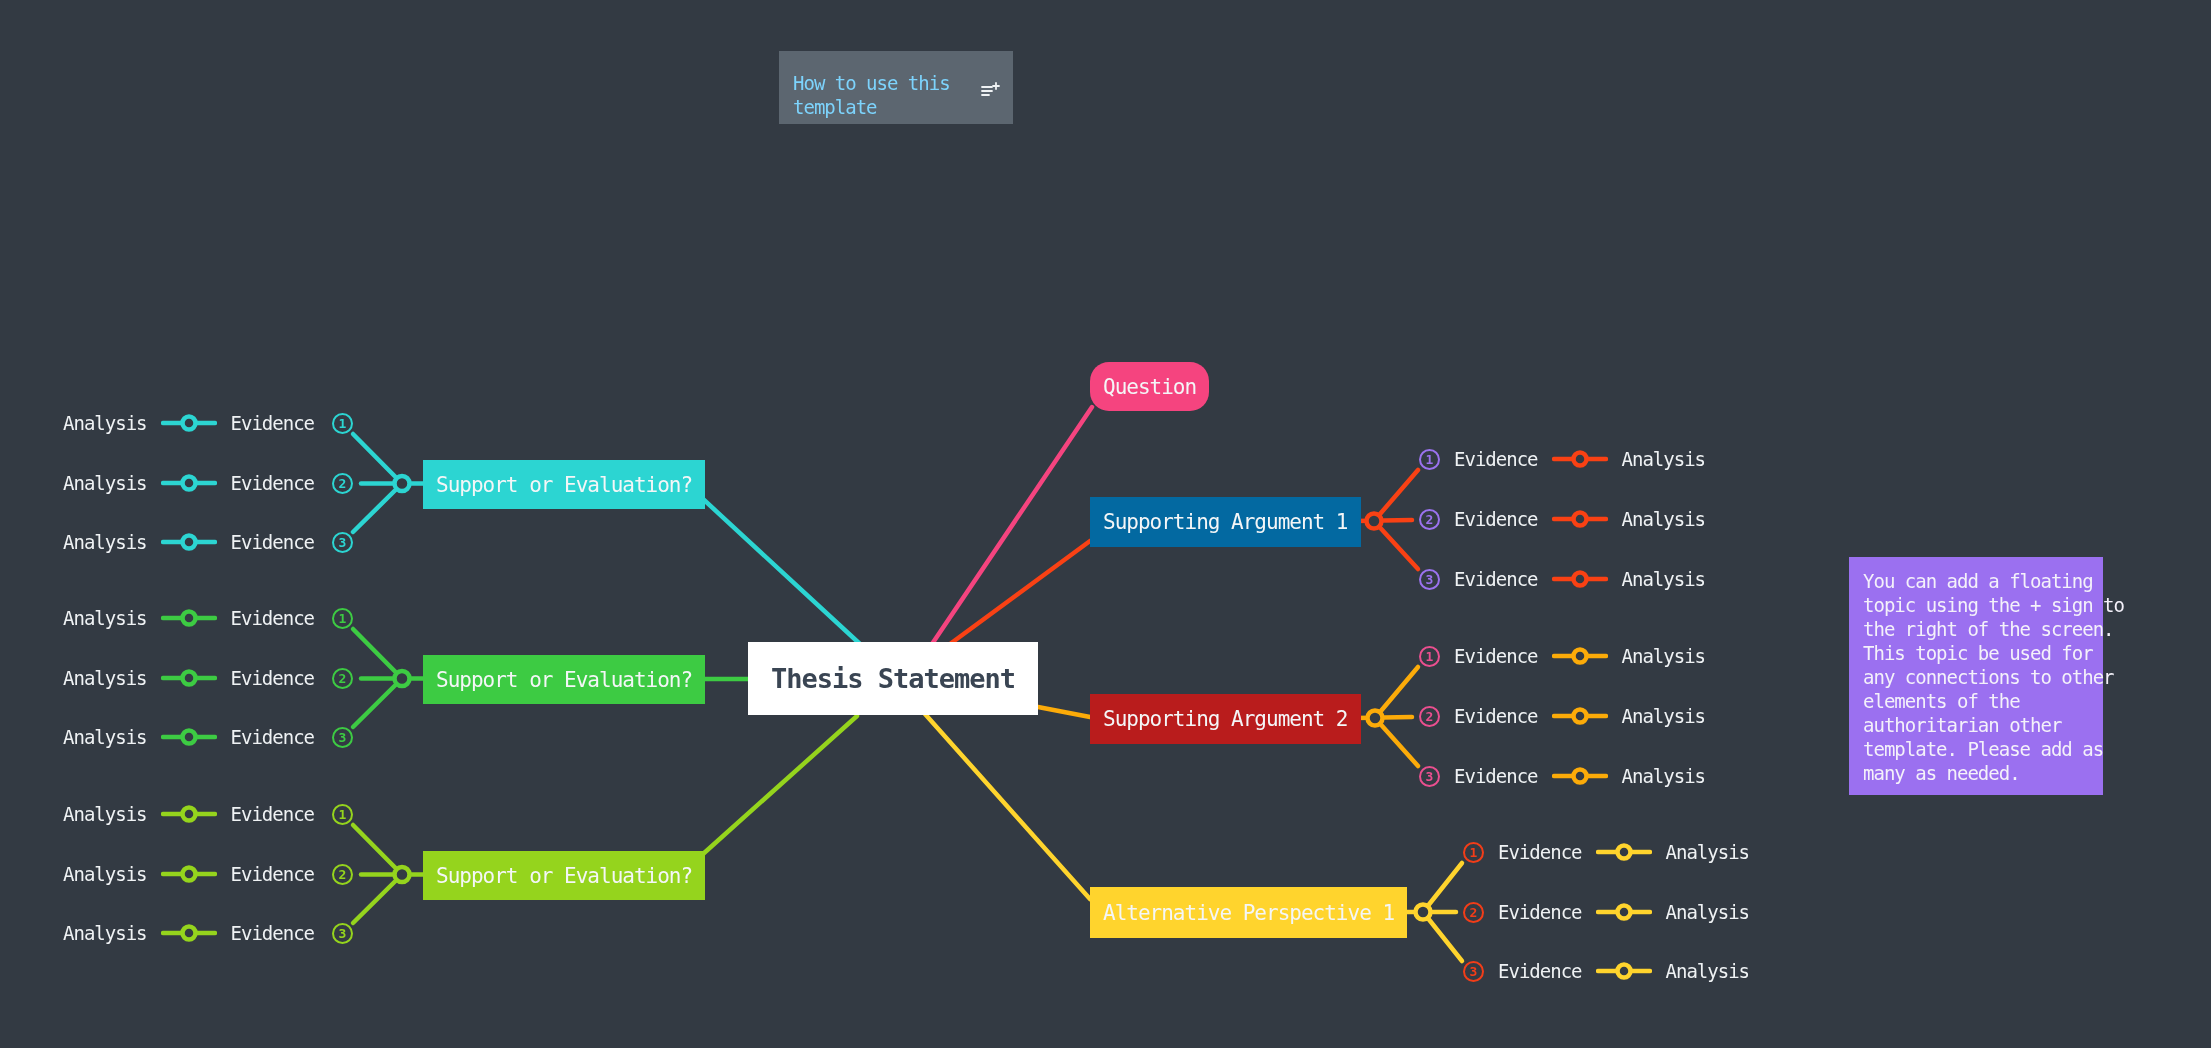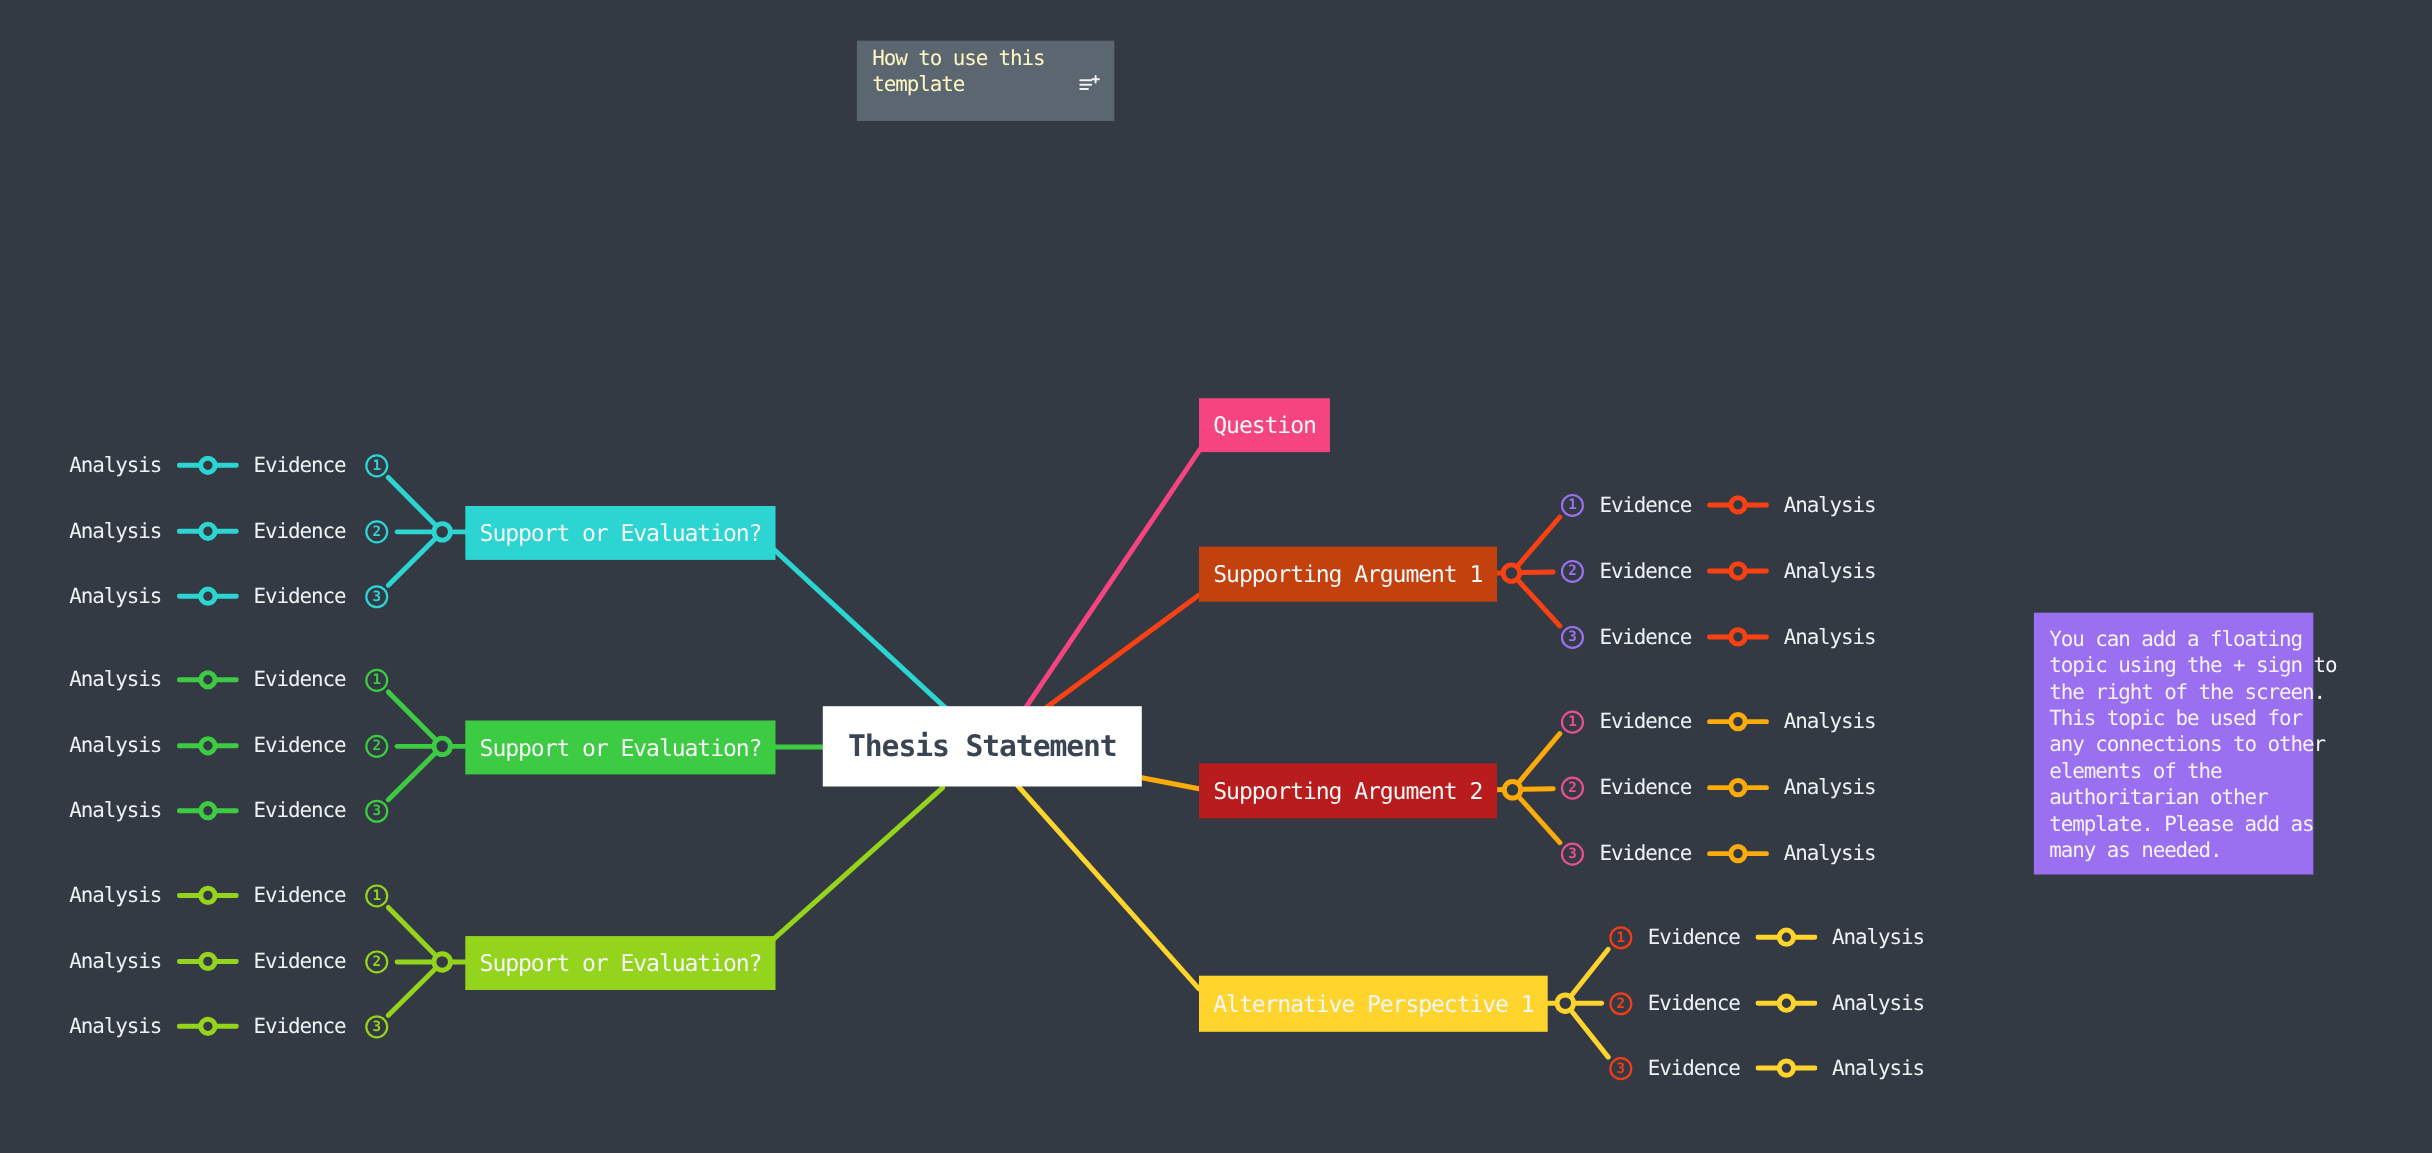--- a/index.html
+++ b/index.html
@@ -17,21 +17,21 @@
   .st-c4 line{stroke:#F5447F;}
   .st-c5 line,.st-c5 circle{stroke:#F94114;}
   .st-c6 line,.st-c6 circle{stroke:#FCAB09;}
   .st-c7 line,.st-c7 circle{stroke:#FFD42D;}
 
   .topic{
     position:absolute;z-index:2;display:inline-flex;align-items:center;justify-content:center;
     padding:0 13px;height:49px;color:#F4F6F7;font-size:21px;letter-spacing:-1px;white-space:nowrap;
   }
   .bg-c1{background:#2CD5D2;} .bg-c2{background:#3DCB43;} .bg-c3{background:#95D41D;}
-  .bg-c4{background:#F5447F;} .bg-c5{background:#c2410c;} .bg-c6{background:#b91c1c;}
+  .bg-c4{background:#F5447F;} .bg-c5{background:#0369a1;} .bg-c6{background:#b91c1c;}
   .bg-c7{background:#FFD42D;}
 
   .thesis{
     position:absolute;z-index:2;left:748px;top:642px;width:290px;height:73px;
     background:#FFFFFF;color:#3A4553;display:flex;align-items:center;justify-content:center;
     font-size:27px;font-weight:bold;letter-spacing:-1px;white-space:nowrap;
   }
 
   .leaf-row{
     position:absolute;z-index:2;height:24px;display:flex;align-items:center;gap:14px;
@@ -54,23 +54,23 @@
   }
   .bd-c1{border-color:#2CD5D2;color:#2CD5D2;}
   .bd-c2{border-color:#3DCB43;color:#3DCB43;}
   .bd-c3{border-color:#95D41D;color:#95D41D;}
   .bd-purple{border-color:#9B72EE;color:#9B72EE;}
   .bd-pink{border-color:#EA4F8F;color:#EA4F8F;}
   .bd-red{border-color:#F23D18;color:#F23D18;}
   .ml4{margin-left:4px;}
 
   .template-box{
-    position:absolute;z-index:2;left:779px;top:37px;width:234px;height:73px;box-sizing:border-box;
-    background:#5C6670;color:#fef9c3;font-size:19px;letter-spacing:-1px;line-height:24px;
-    padding:4px 14px;
+    position:absolute;z-index:2;left:779px;top:51px;width:234px;height:73px;box-sizing:border-box;
+    background:#5C6670;color:#7dd3fc;font-size:19px;letter-spacing:-1px;line-height:24px;
+    padding:20px 14px;
   }
   .template-box .tpl-text{display:block;width:165px;}
   .template-box .tpl-icon{position:absolute;right:12px;top:29px;}
 
   .floating-note{
     position:absolute;z-index:2;left:1849px;top:557px;width:254px;height:238px;box-sizing:border-box;
     background:#9B70F0;color:#F4F1FA;font-size:19px;letter-spacing:-1px;line-height:24px;
     padding:12px 14px;
   }
   .floating-note .note-line{display:block;white-space:nowrap;}
@@ -138,21 +138,21 @@
     </g>
   </svg>
 </div>
 
 <div class="thesis">Thesis Statement</div>
 
 <div class="topic bg-c1" style="left:423px;top:460px;">Support or Evaluation?</div>
 <div class="topic bg-c2" style="left:423px;top:655px;">Support or Evaluation?</div>
 <div class="topic bg-c3" style="left:423px;top:851px;">Support or Evaluation?</div>
 
-<div class="topic bg-c4" style="left:1090px;top:362px;">Question</div>
+<div class="topic bg-c4" style="left:1090px;top:362px;border-radius:19px;">Question</div>
 <div class="topic bg-c5" style="left:1090px;top:497px;height:50px;">Supporting Argument 1</div>
 <div class="topic bg-c6" style="left:1090px;top:694px;height:50px;">Supporting Argument 2</div>
 <div class="topic bg-c7" style="left:1090px;top:887px;height:51px;">Alternative Perspective 1</div>
 
 <div class="leaf-row" style="left:63px;top:411px;">
   <span>Analysis</span>
   <svg class="conn cn-c1" width="56" height="20">
       <line x1="2" y1="10" x2="21" y2="10"></line>
       <line x1="35" y1="10" x2="54" y2="10"></line>
       <circle cx="28" cy="10" r="6.5"></circle>

